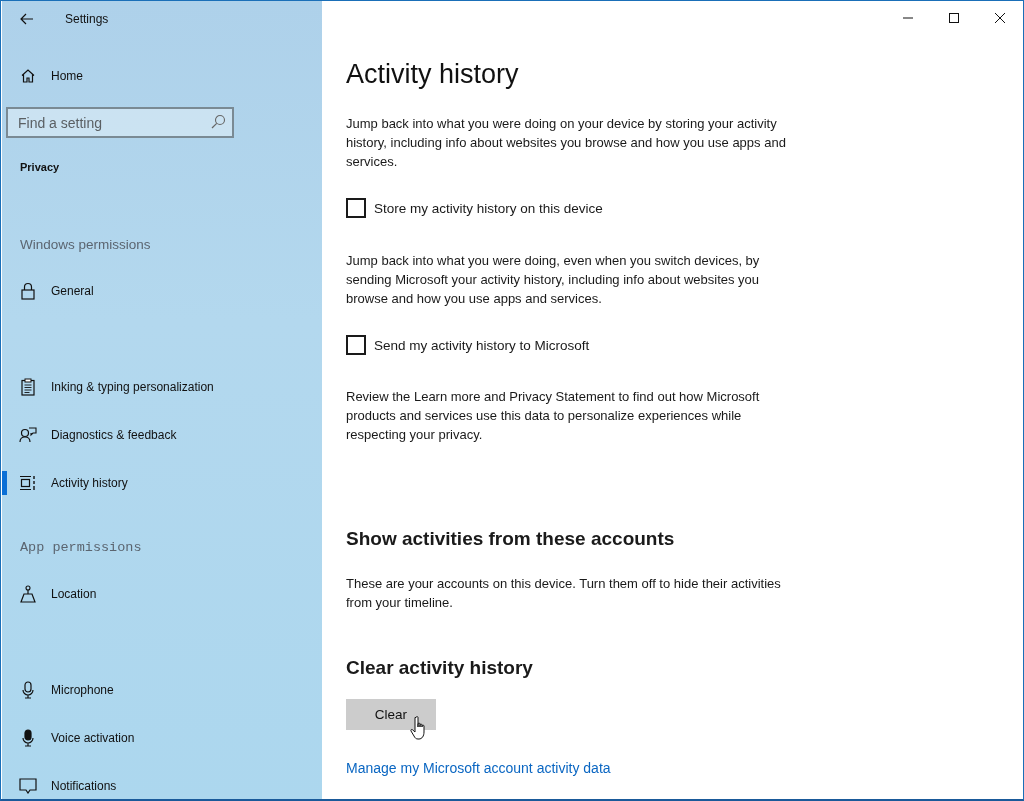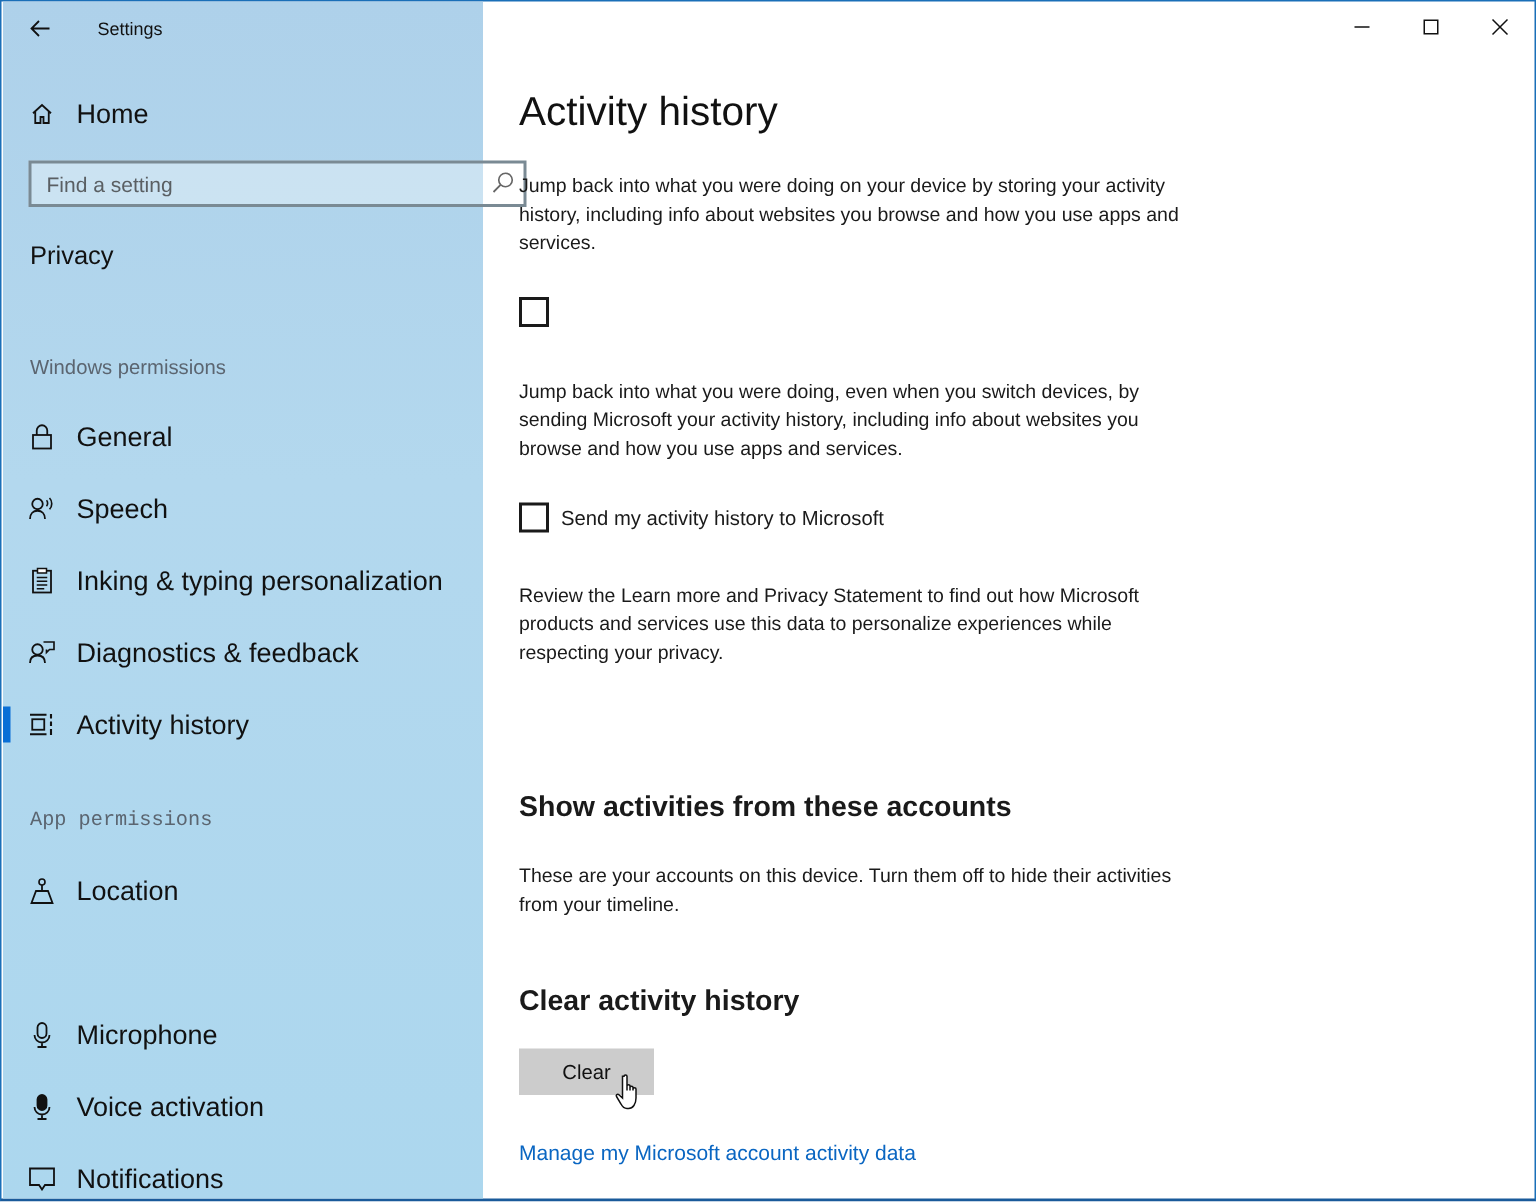--- a/index.html
+++ b/index.html
@@ -5,27 +5,27 @@
   * { box-sizing: border-box; margin: 0; padding: 0; }
   html, body { width: 1024px; height: 801px; overflow: hidden; }
   body { font-family: "Liberation Sans", "DejaVu Sans", sans-serif; background: #fff; position: relative; }
   .window { position: absolute; left: 0; top: 0; width: 1024px; height: 801px; border: 1px solid #1a6fb8; border-bottom: 2px solid #1a5a9a; overflow: hidden; background: #fff; }
   .sidebar { position: absolute; left: 1px; top: 0; width: 320px; height: 801px; background: linear-gradient(180deg, #aed1ea 0%, #b3d8ee 40%, #acd7ee 100%); }
   .titlebar-left { position: absolute; left: 0; top: 0; height: 36px; width: 320px; }
   .back-btn { position: absolute; left: 14px; top: 8px; width: 22px; height: 20px; font-size: 16px; color: #111; display: flex; align-items: center; justify-content: center; }
   .app-title { position: absolute; left: 63px; top: 11px; font-size: 12px; color: #111; }
   .nav-item { position: absolute; left: 0; width: 320px; height: 40px; display: flex; align-items: center; }
   .nav-item .ico { position: absolute; left: 17px; width: 18px; height: 18px; display: flex; align-items: center; justify-content: center; }
-  .nav-item .lbl { position: absolute; left: 49px; font-size: 18px; color: #111; white-space: nowrap; }
+  .nav-item .lbl { position: absolute; left: 49px; font-size: 12px; color: #111; white-space: nowrap; }
   .nav-item.selected .bar { position: absolute; left: 0; width: 5px; height: 24px; background: #0a6fd6; }
-  .search { position: absolute; left: 17px; top: 106px; width: 332px; height: 31px; border: 2px solid #7a8a94; background: rgba(255,255,255,0.35); }
+  .search { position: absolute; left: 4px; top: 106px; width: 228px; height: 31px; border: 2px solid #7a8a94; background: rgba(255,255,255,0.35); }
   .search .ph { position: absolute; left: 10px; top: 6px; font-size: 14px; color: #5a5f63; }
   .search .sico { position: absolute; right: 6px; top: 5px; width: 16px; height: 16px; }
   .section-title { position: absolute; left: 18px; font-size: 13.5px; color: #5b6570; }
-  .privacy { position: absolute; left: 18px; top: 160px; font-size: 17px; font-weight: normal; color: #111; }
+  .privacy { position: absolute; left: 18px; top: 160px; font-size: 11px; font-weight: bold; color: #111; }
   .win-controls { position: absolute; right: 0; top: 0; height: 34px; display: flex; }
   .wc { width: 46px; height: 34px; display: flex; align-items: center; justify-content: center; }
   .main { position: absolute; left: 345px; top: 0; width: 660px; }
   .h1 { position: absolute; left: 0; top: 58px; font-size: 27px; color: #111; font-weight: normal; white-space: nowrap; }
   .para { position: absolute; left: 0; width: 455px; font-size: 13px; line-height: 19px; color: #1a1a1a; }
   .check { position: absolute; left: 0; display: flex; align-items: center; }
   .check .box { width: 20px; height: 20px; border: 2px solid #1a1a1a; background: #fff; }
   .check .clbl { margin-left: 8px; font-size: 13.5px; color: #1a1a1a; white-space: nowrap; }
   .h2 { position: absolute; left: 0; font-size: 19px; color: #1a1a1a; white-space: nowrap; }
   .clear-btn { position: absolute; left: 0; top: 698px; width: 90px; height: 31px; background: #cccccc; border: none; font-size: 13.5px; color: #111; display: flex; align-items: center; justify-content: center; font-family: inherit; }
@@ -73,30 +73,20 @@
     <div class="nav-item" style="top:270px;">
       <span class="ico">
         <svg width="16" height="18" viewBox="0 0 16 18">
             <rect x="2" y="8" width="12" height="9" fill="none" stroke="#111" stroke-width="1.2"></rect>
             <path d="M4.5 8V5a3.5 3.5 0 0 1 7 0v3" fill="none" stroke="#111" stroke-width="1.2"></path>
           </svg>
       </span>
       <span class="lbl">General</span>
     </div>
 
-    <div class="nav-item" style="top:318px;">
-      <span class="ico">
-        <svg width="18" height="16" viewBox="0 0 18 16">
-            <circle cx="6" cy="5" r="3.5" fill="none" stroke="#111" stroke-width="1.2"></circle>
-            <path d="M1 15c0-3.5 2.2-5.5 5-5.5s5 2 5 5.5" fill="none" stroke="#111" stroke-width="1.2"></path>
-            <path d="M12 2.5c1 1 1 3 0 4M14 1c2 2 2 5.5 0 7.5" fill="none" stroke="#111" stroke-width="1.1"></path>
-          </svg>
-      </span>
-      <span class="lbl">Speech</span>
-    </div>
 
     <div class="nav-item" style="top:366px;">
       <span class="ico">
         <svg width="14" height="18" viewBox="0 0 14 18">
             <rect x="1" y="2.5" width="12" height="14.5" fill="none" stroke="#111" stroke-width="1.2"></rect>
             <rect x="4" y="1" width="6" height="3" fill="#fff" stroke="#111" stroke-width="1"></rect>
             <path d="M3.5 7h7M3.5 9.5h7M3.5 12h7M3.5 14.5h5" stroke="#111" stroke-width="0.9"></path>
           </svg>
       </span>
       <span class="lbl">Inking &amp; typing personalization</span>
@@ -186,20 +176,21 @@
     </div>
   </div>
 
   <div class="main">
     <h1 class="h1">Activity history</h1>
 
     <p class="para" style="top:113px;">Jump back into what you were doing on your device by storing your activity history, including info about websites you browse and how you use apps and services.</p>
 
     <div class="check" style="top:197px;">
       <span class="box"></span>
+      <span class="clbl">Store my activity history on this device</span>
     </div>
 
     <p class="para" style="top:250px;">Jump back into what you were doing, even when you switch devices, by sending Microsoft your activity history, including info about websites you browse and how you use apps and services.</p>
 
     <div class="check" style="top:334px;">
       <span class="box"></span>
       <span class="clbl">Send my activity history to Microsoft</span>
     </div>
 
     <p class="para" style="top:386px;">Review the Learn more and Privacy Statement to find out how Microsoft products and services use this data to personalize experiences while respecting your privacy.</p>

